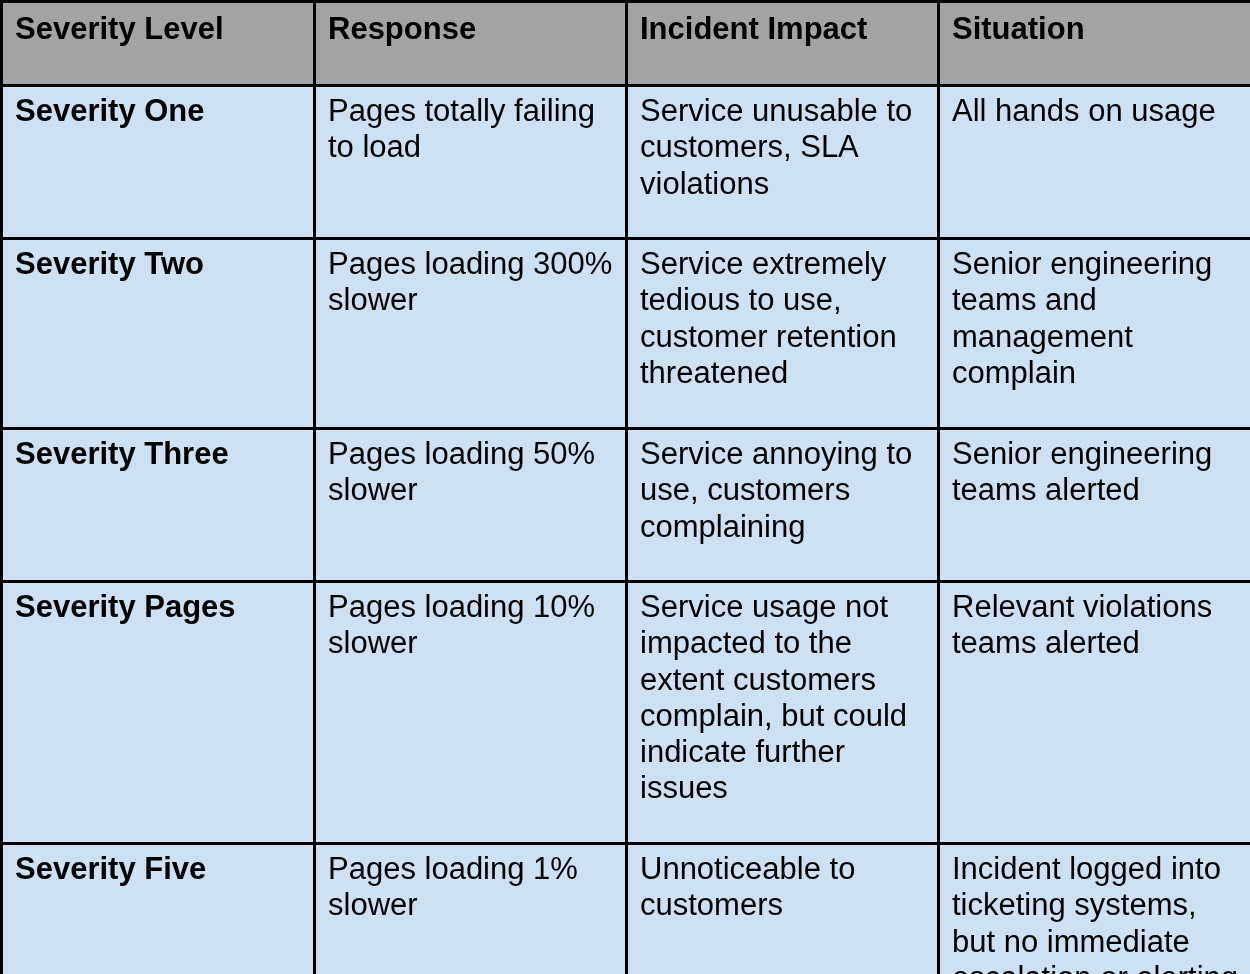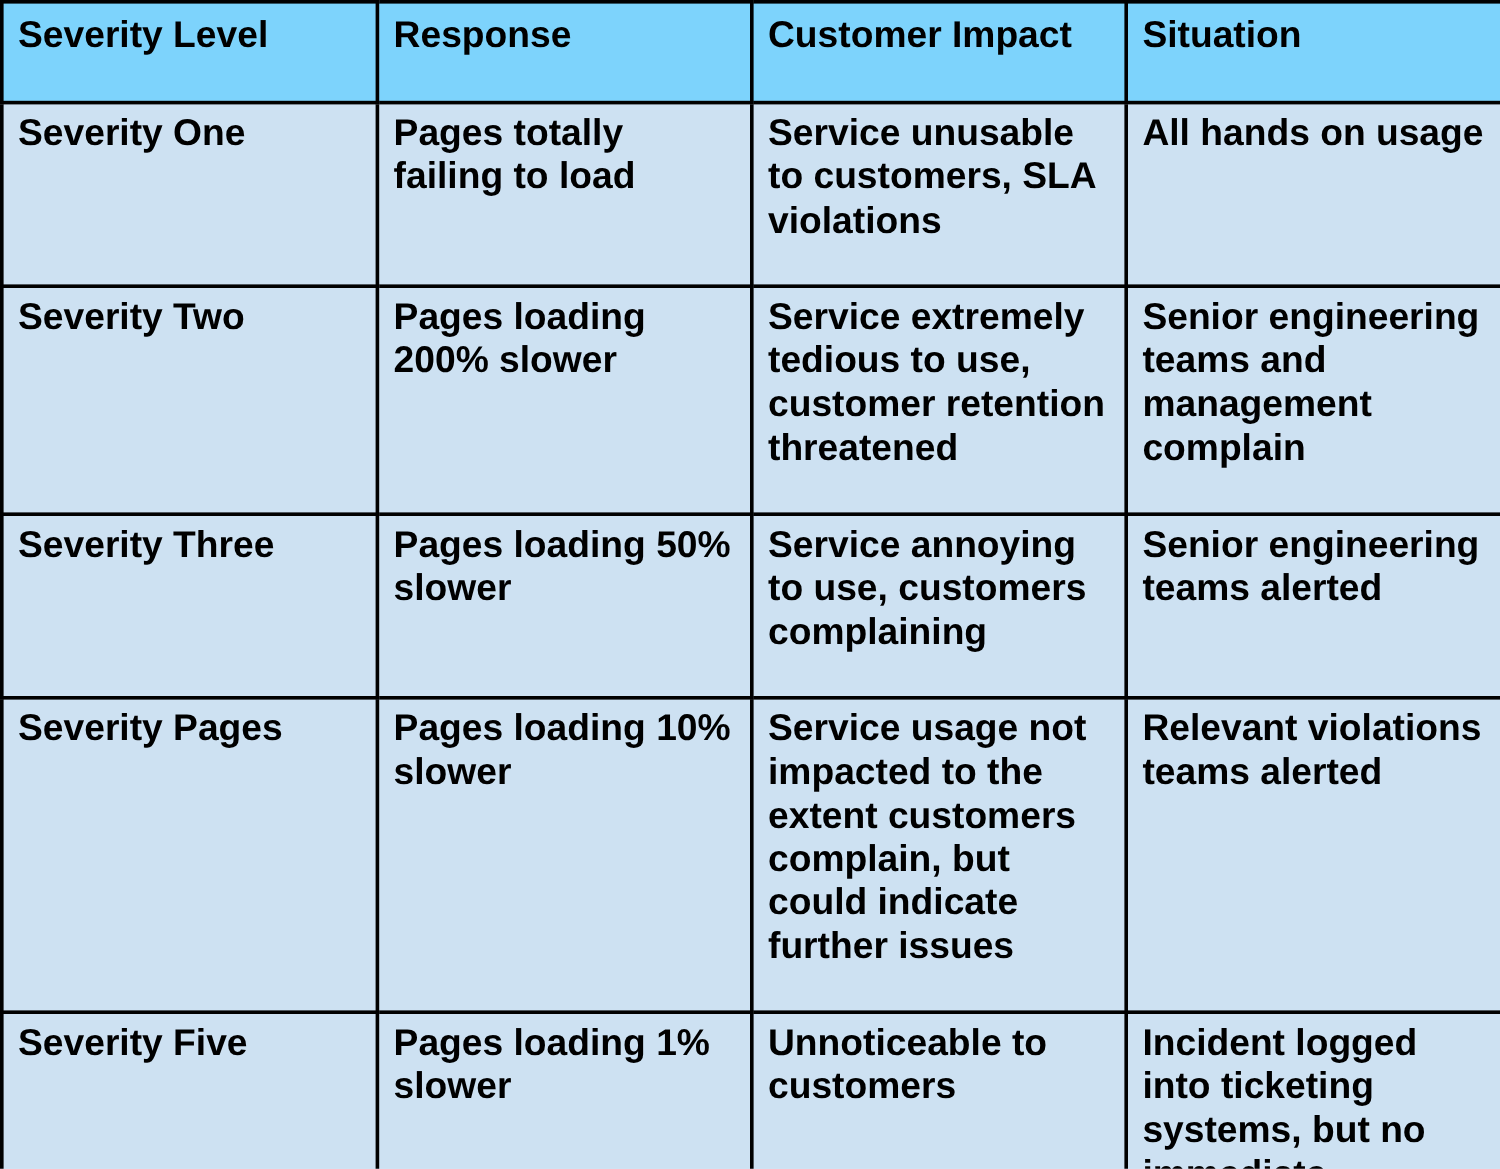--- a/index.html
+++ b/index.html
@@ -32,29 +32,29 @@
     text-align: left;
     padding: 6px 10px 6px 12px;
     font-size: 31px;
     line-height: 1.17;
     color: #000000;
     word-wrap: break-word;
     overflow-wrap: break-word;
   }
 
   .severity-table thead th {
-    background: #7dd3fc;
+    background: #a3a3a3;
     font-weight: bold;
     height: 67px;
     padding-top: 8px;
   }
 
   .severity-table tbody td {
     background: #cde1f2;
-    font-weight: bold;
+    font-weight: normal;
   }
 
   .severity-table tbody td.level-cell {
     font-weight: bold;
     margin-top: 44px;
   }
 
   tr.row-0 td { height: 138px; }
   tr.row-1 td { height: 175px; }
   tr.row-2 td { height: 138px; }
@@ -68,34 +68,34 @@
   <colgroup>
     <col class="c1">
       <col class="c2">
       <col class="c3">
       <col class="c4">
   </colgroup>
   <thead>
     <tr>
       <th>Severity Level</th>
       <th>Response</th>
-      <th>Customer Impact</th>
+      <th>Incident Impact</th>
       <th>Situation</th>
     </tr>
   </thead>
   <tbody>
     <tr class="row-0">
       <td class="level-cell">Severity One</td>
       <td>Pages totally failing to load</td>
       <td>Service unusable to customers, SLA violations</td>
       <td>All hands on usage</td>
     </tr>
     <tr class="row-1">
       <td class="level-cell">Severity Two</td>
-      <td>Pages loading 200% slower</td>
+      <td>Pages loading 300% slower</td>
       <td>Service extremely tedious to use, customer retention threatened</td>
       <td>Senior engineering teams and management complain</td>
     </tr>
     <tr class="row-2">
       <td class="level-cell">Severity Three</td>
       <td>Pages loading 50% slower</td>
       <td>Service annoying to use, customers complaining</td>
       <td>Senior engineering teams alerted</td>
     </tr>
     <tr class="row-3">

